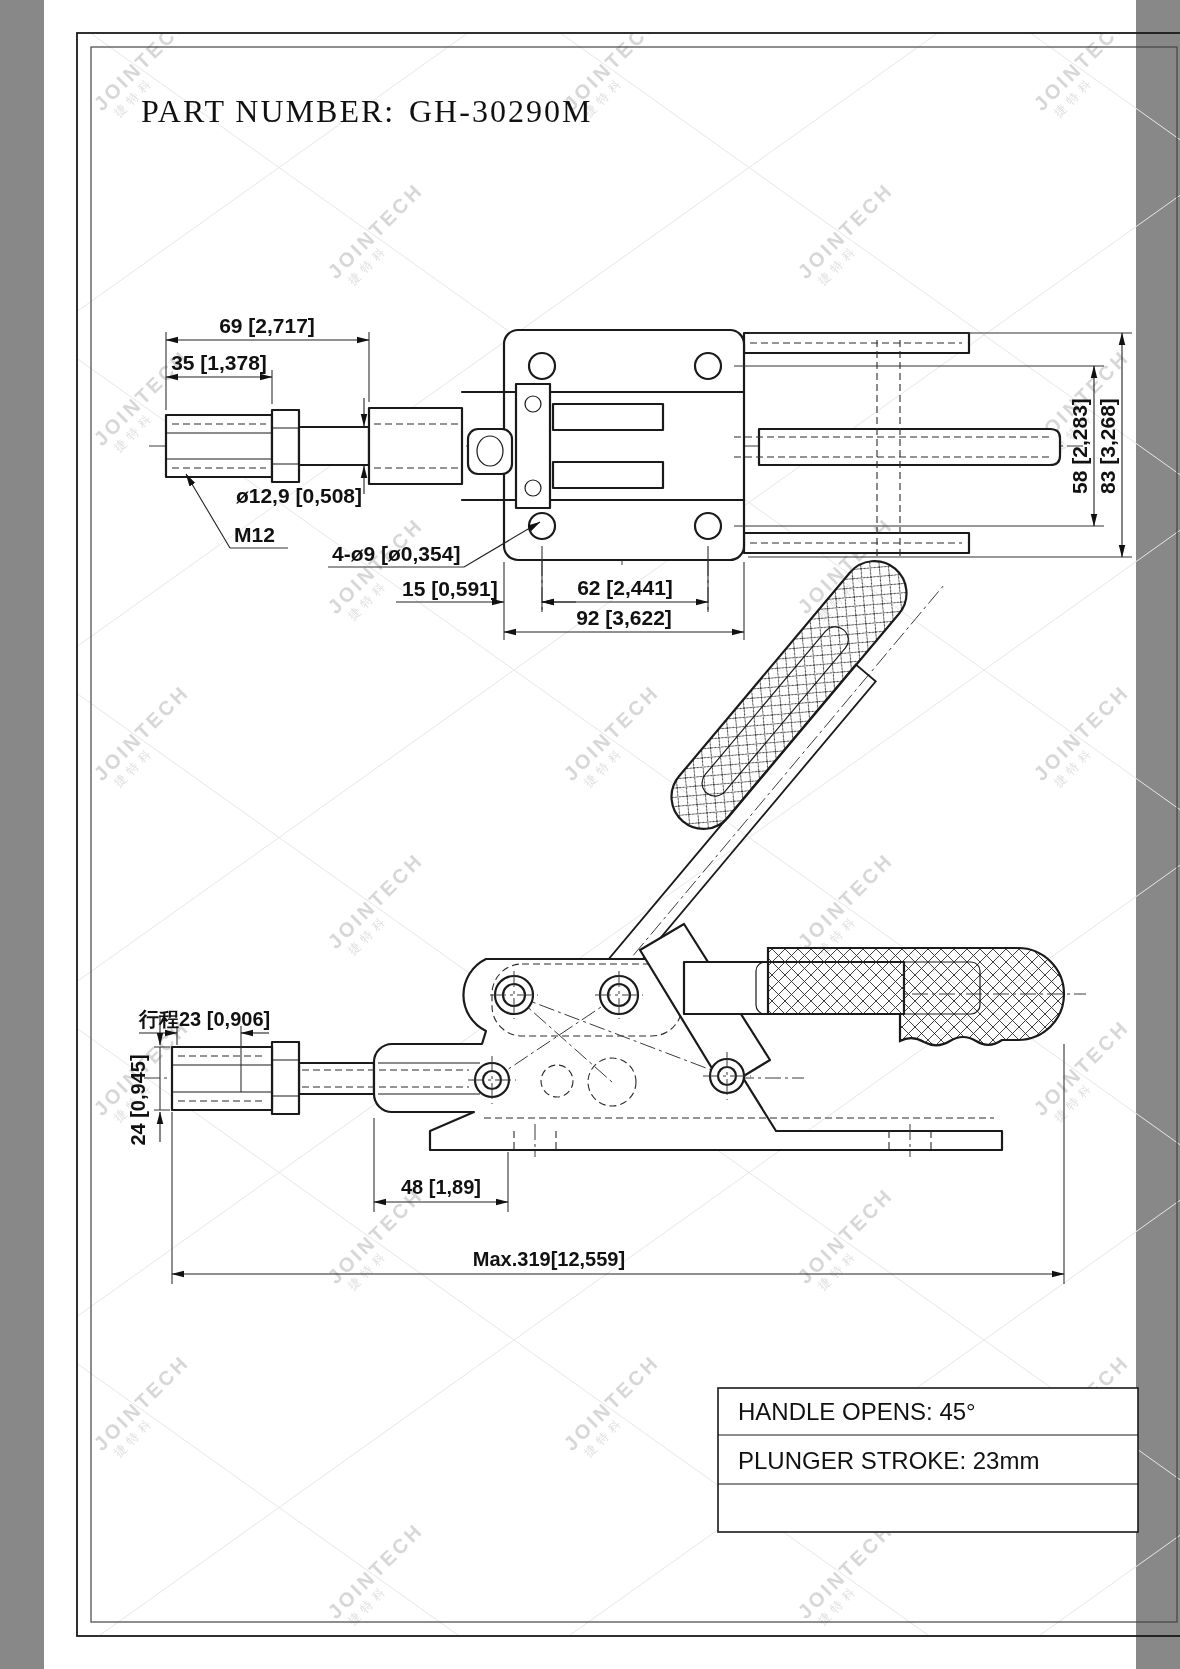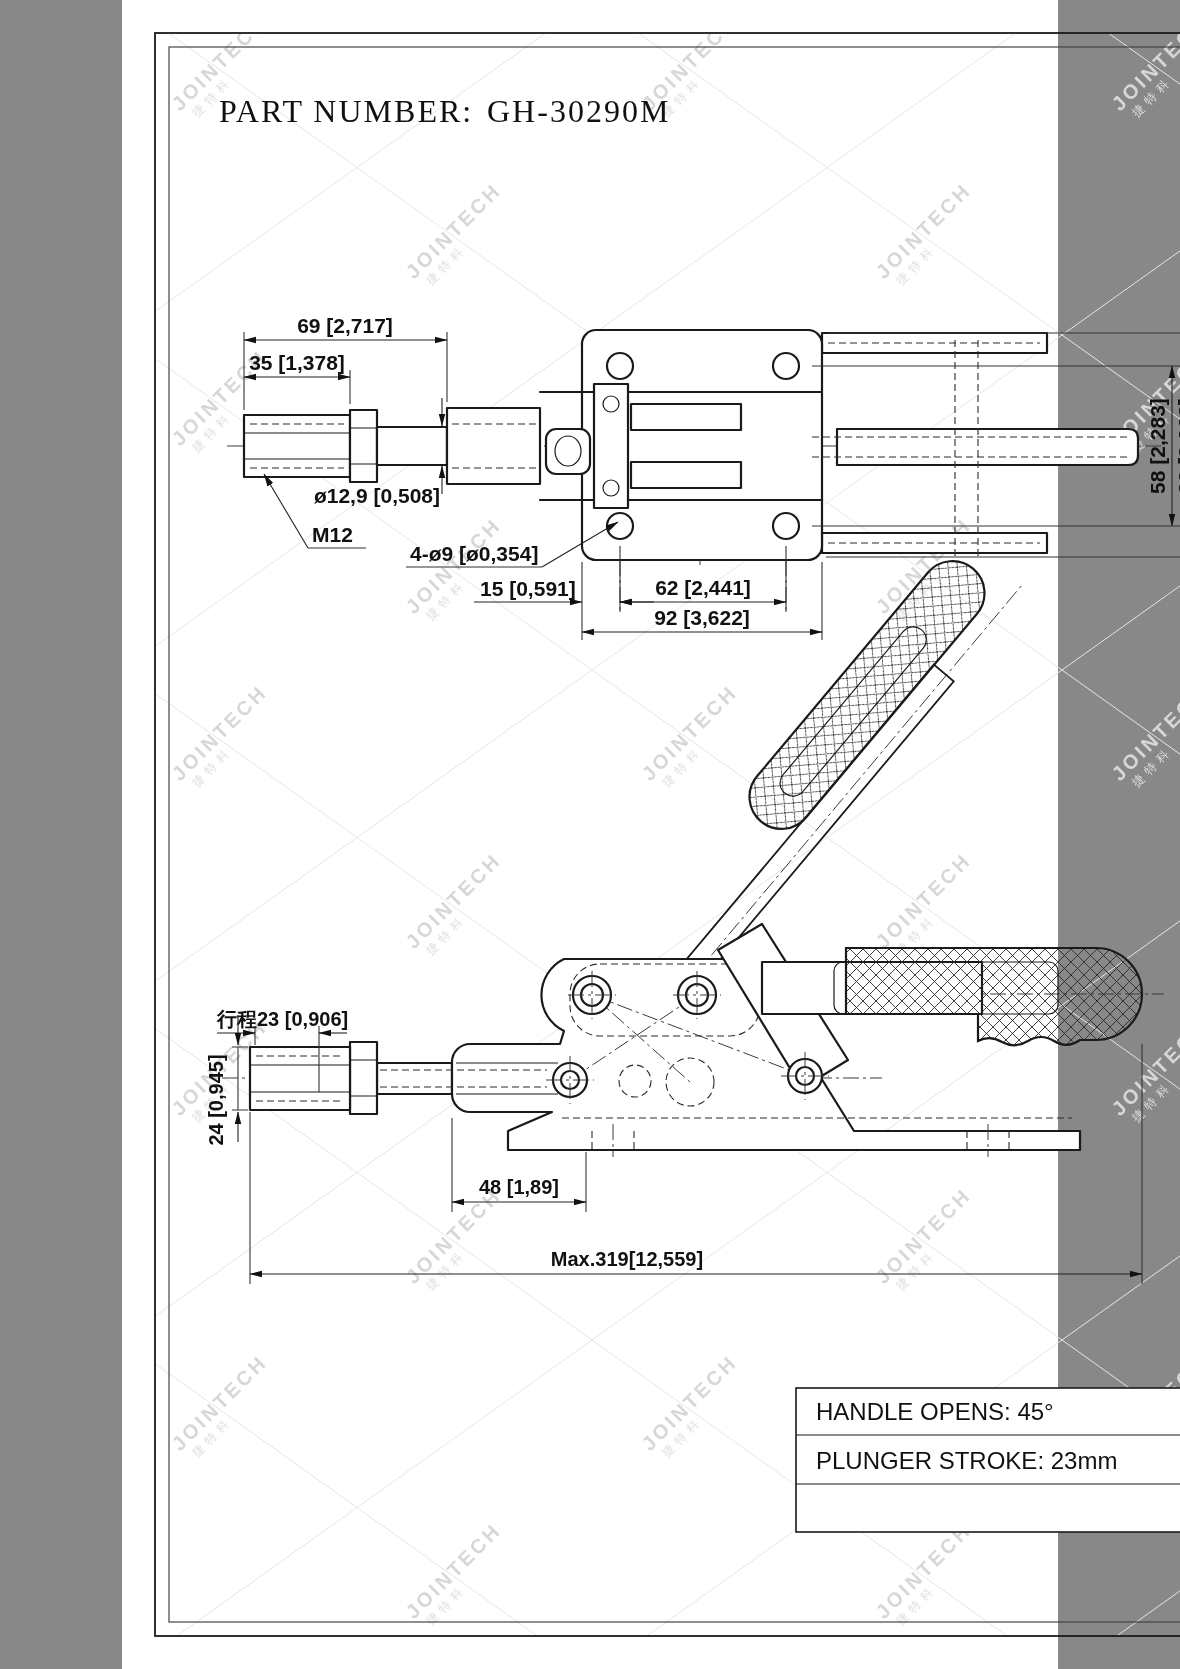--- a/index.html
+++ b/index.html
@@ -1,16 +1,16 @@
 <!DOCTYPE html>
 <html><head>
 <meta charset="utf-8">
 <style>
   html,body{margin:0;padding:0;background:#888;}
-  .page{position:relative;width:936px;height:1669px;background:#fff;margin:0 auto;
+  .page{position:relative;width:1092px;height:1669px;background:#fff;margin:0 auto;
         font-family:"Liberation Sans",sans-serif;}
   svg{position:absolute;left:0;top:0;}
   
   .ol{stroke:#1a1a1a;stroke-width:2.2;fill:none;stroke-linecap:round;stroke-linejoin:round;}
   .olf{stroke:#1a1a1a;stroke-width:2.2;fill:#fff;stroke-linejoin:round;}
   .tl{stroke:#1a1a1a;stroke-width:1.2;fill:none;}
   .hd{stroke:#2a2a2a;stroke-width:1.1;fill:none;stroke-dasharray:7 4;}
   .dd{stroke:#3a3a3a;stroke-width:1;fill:none;stroke-dasharray:16 4 3 4;}
   .ext{stroke:#333;stroke-width:1.1;fill:none;}
   .dim{stroke:#222;stroke-width:1.1;fill:none;}

